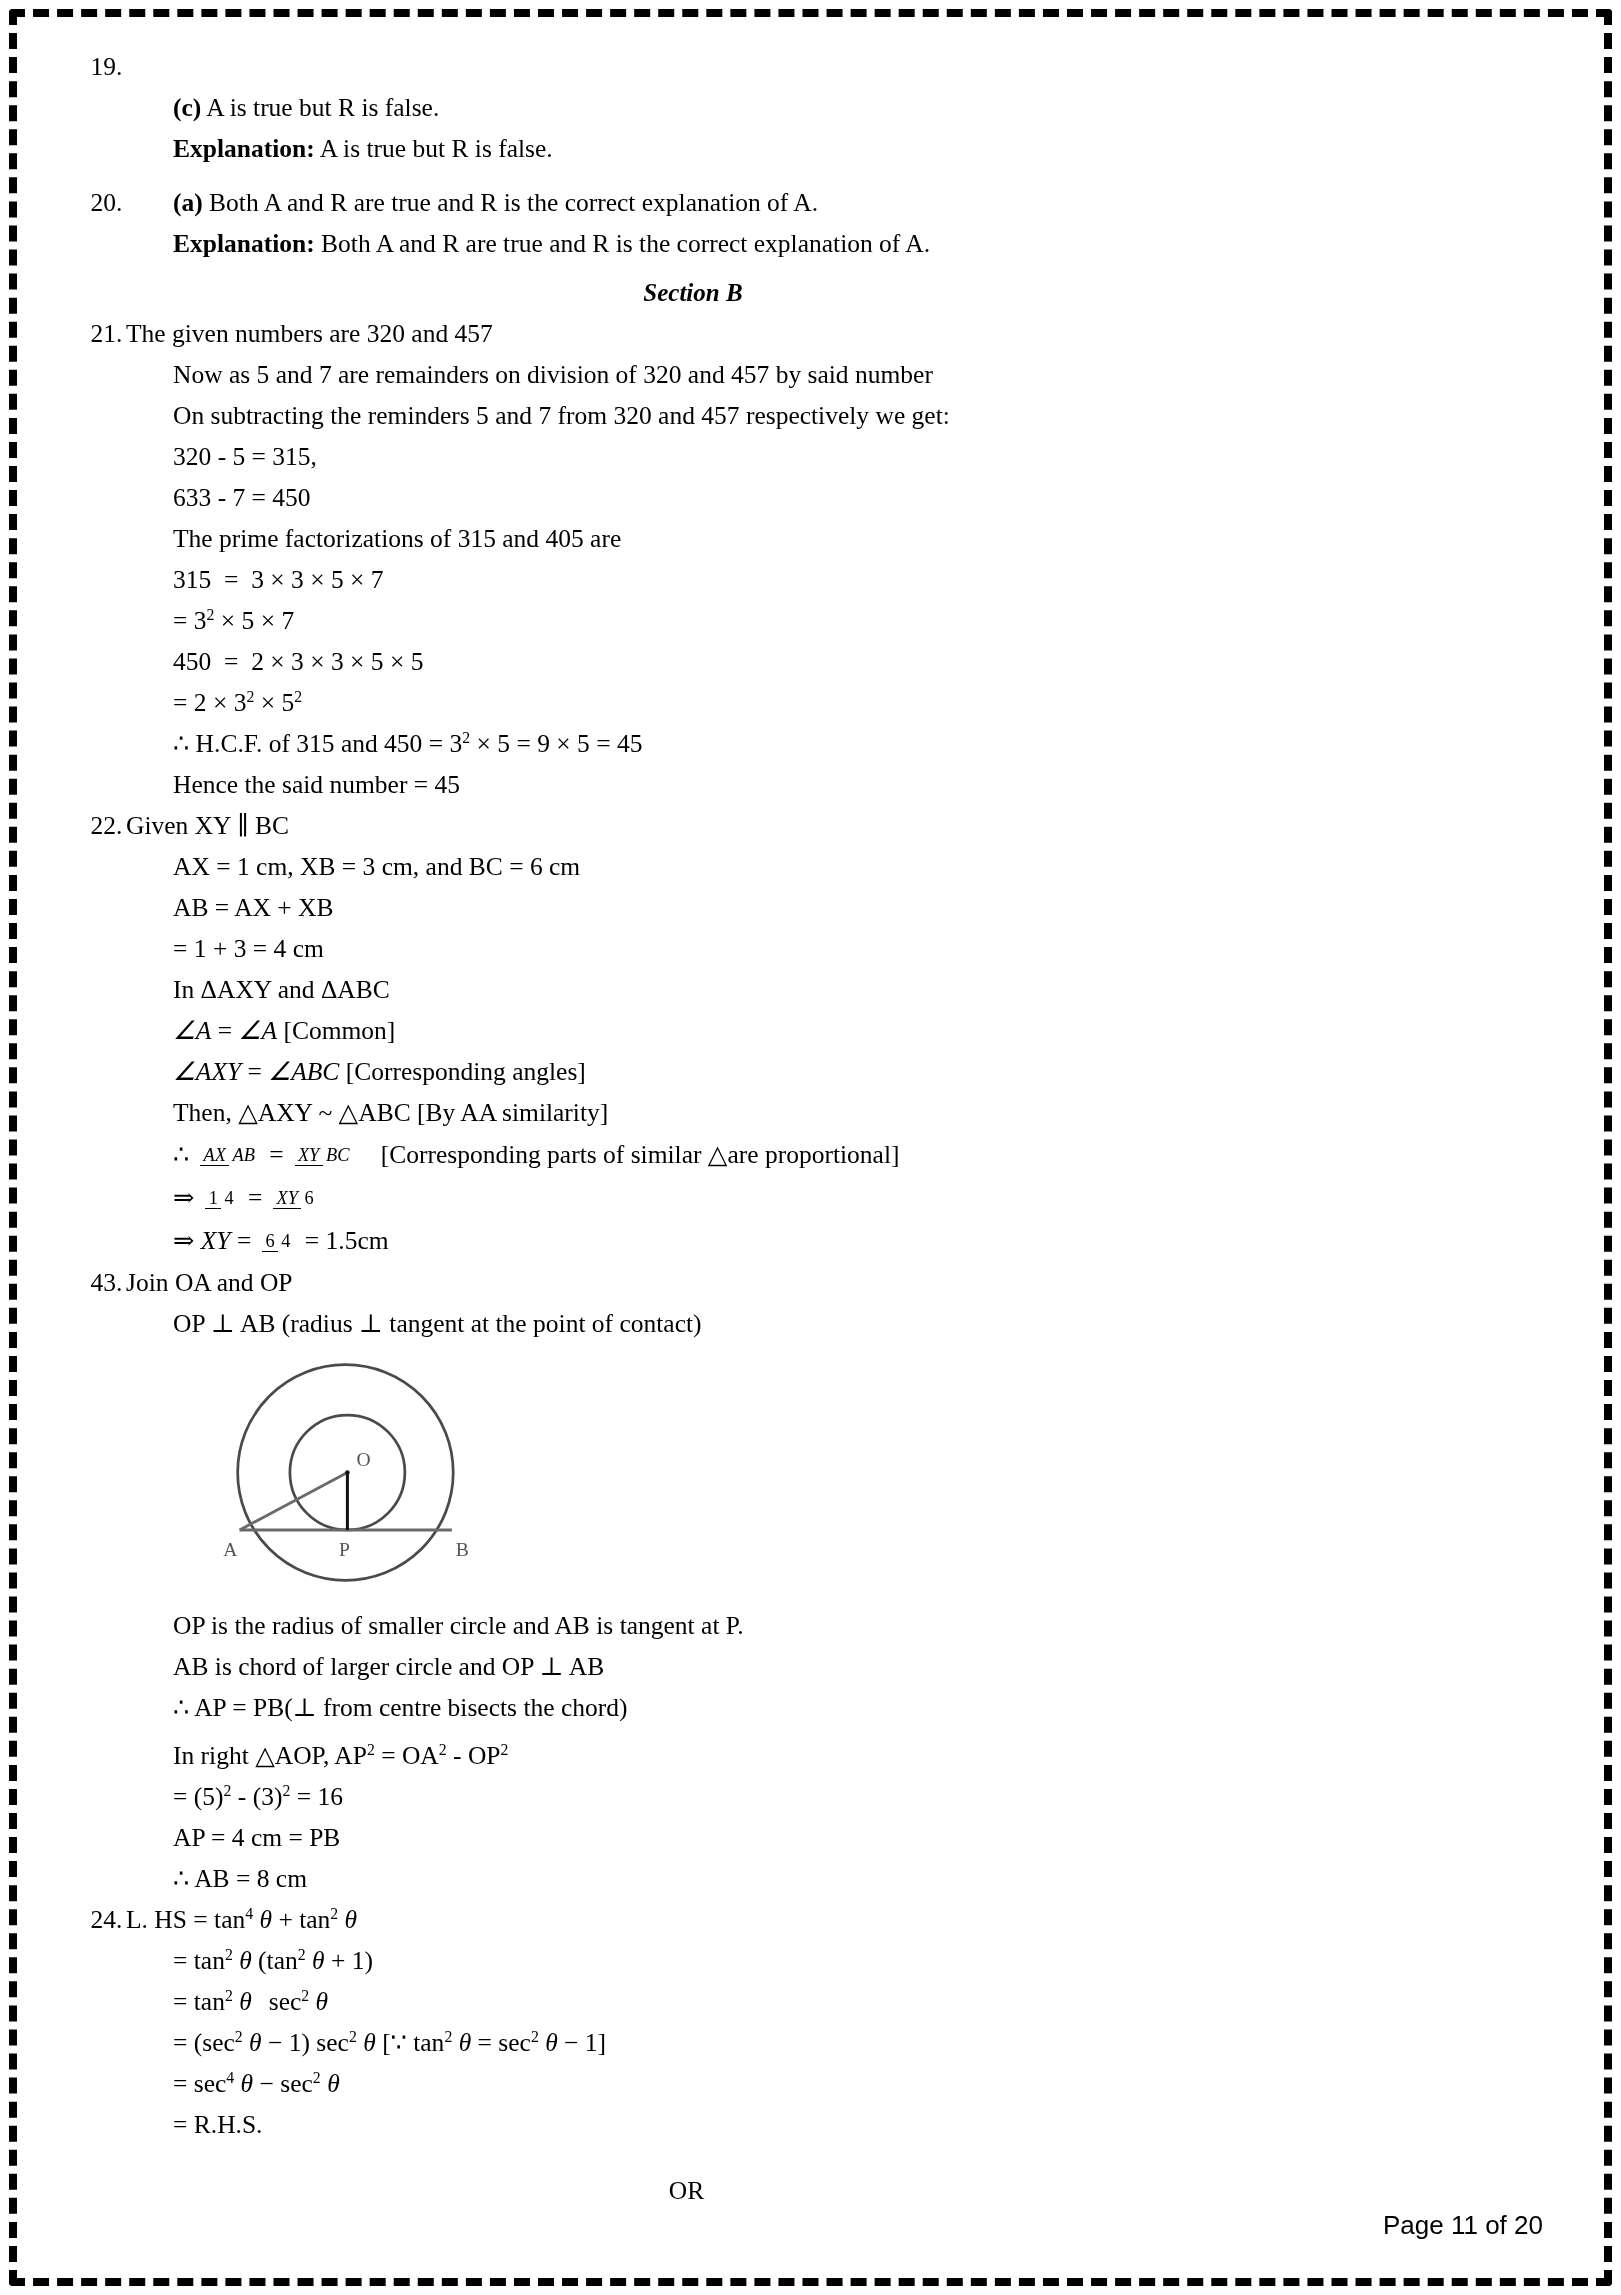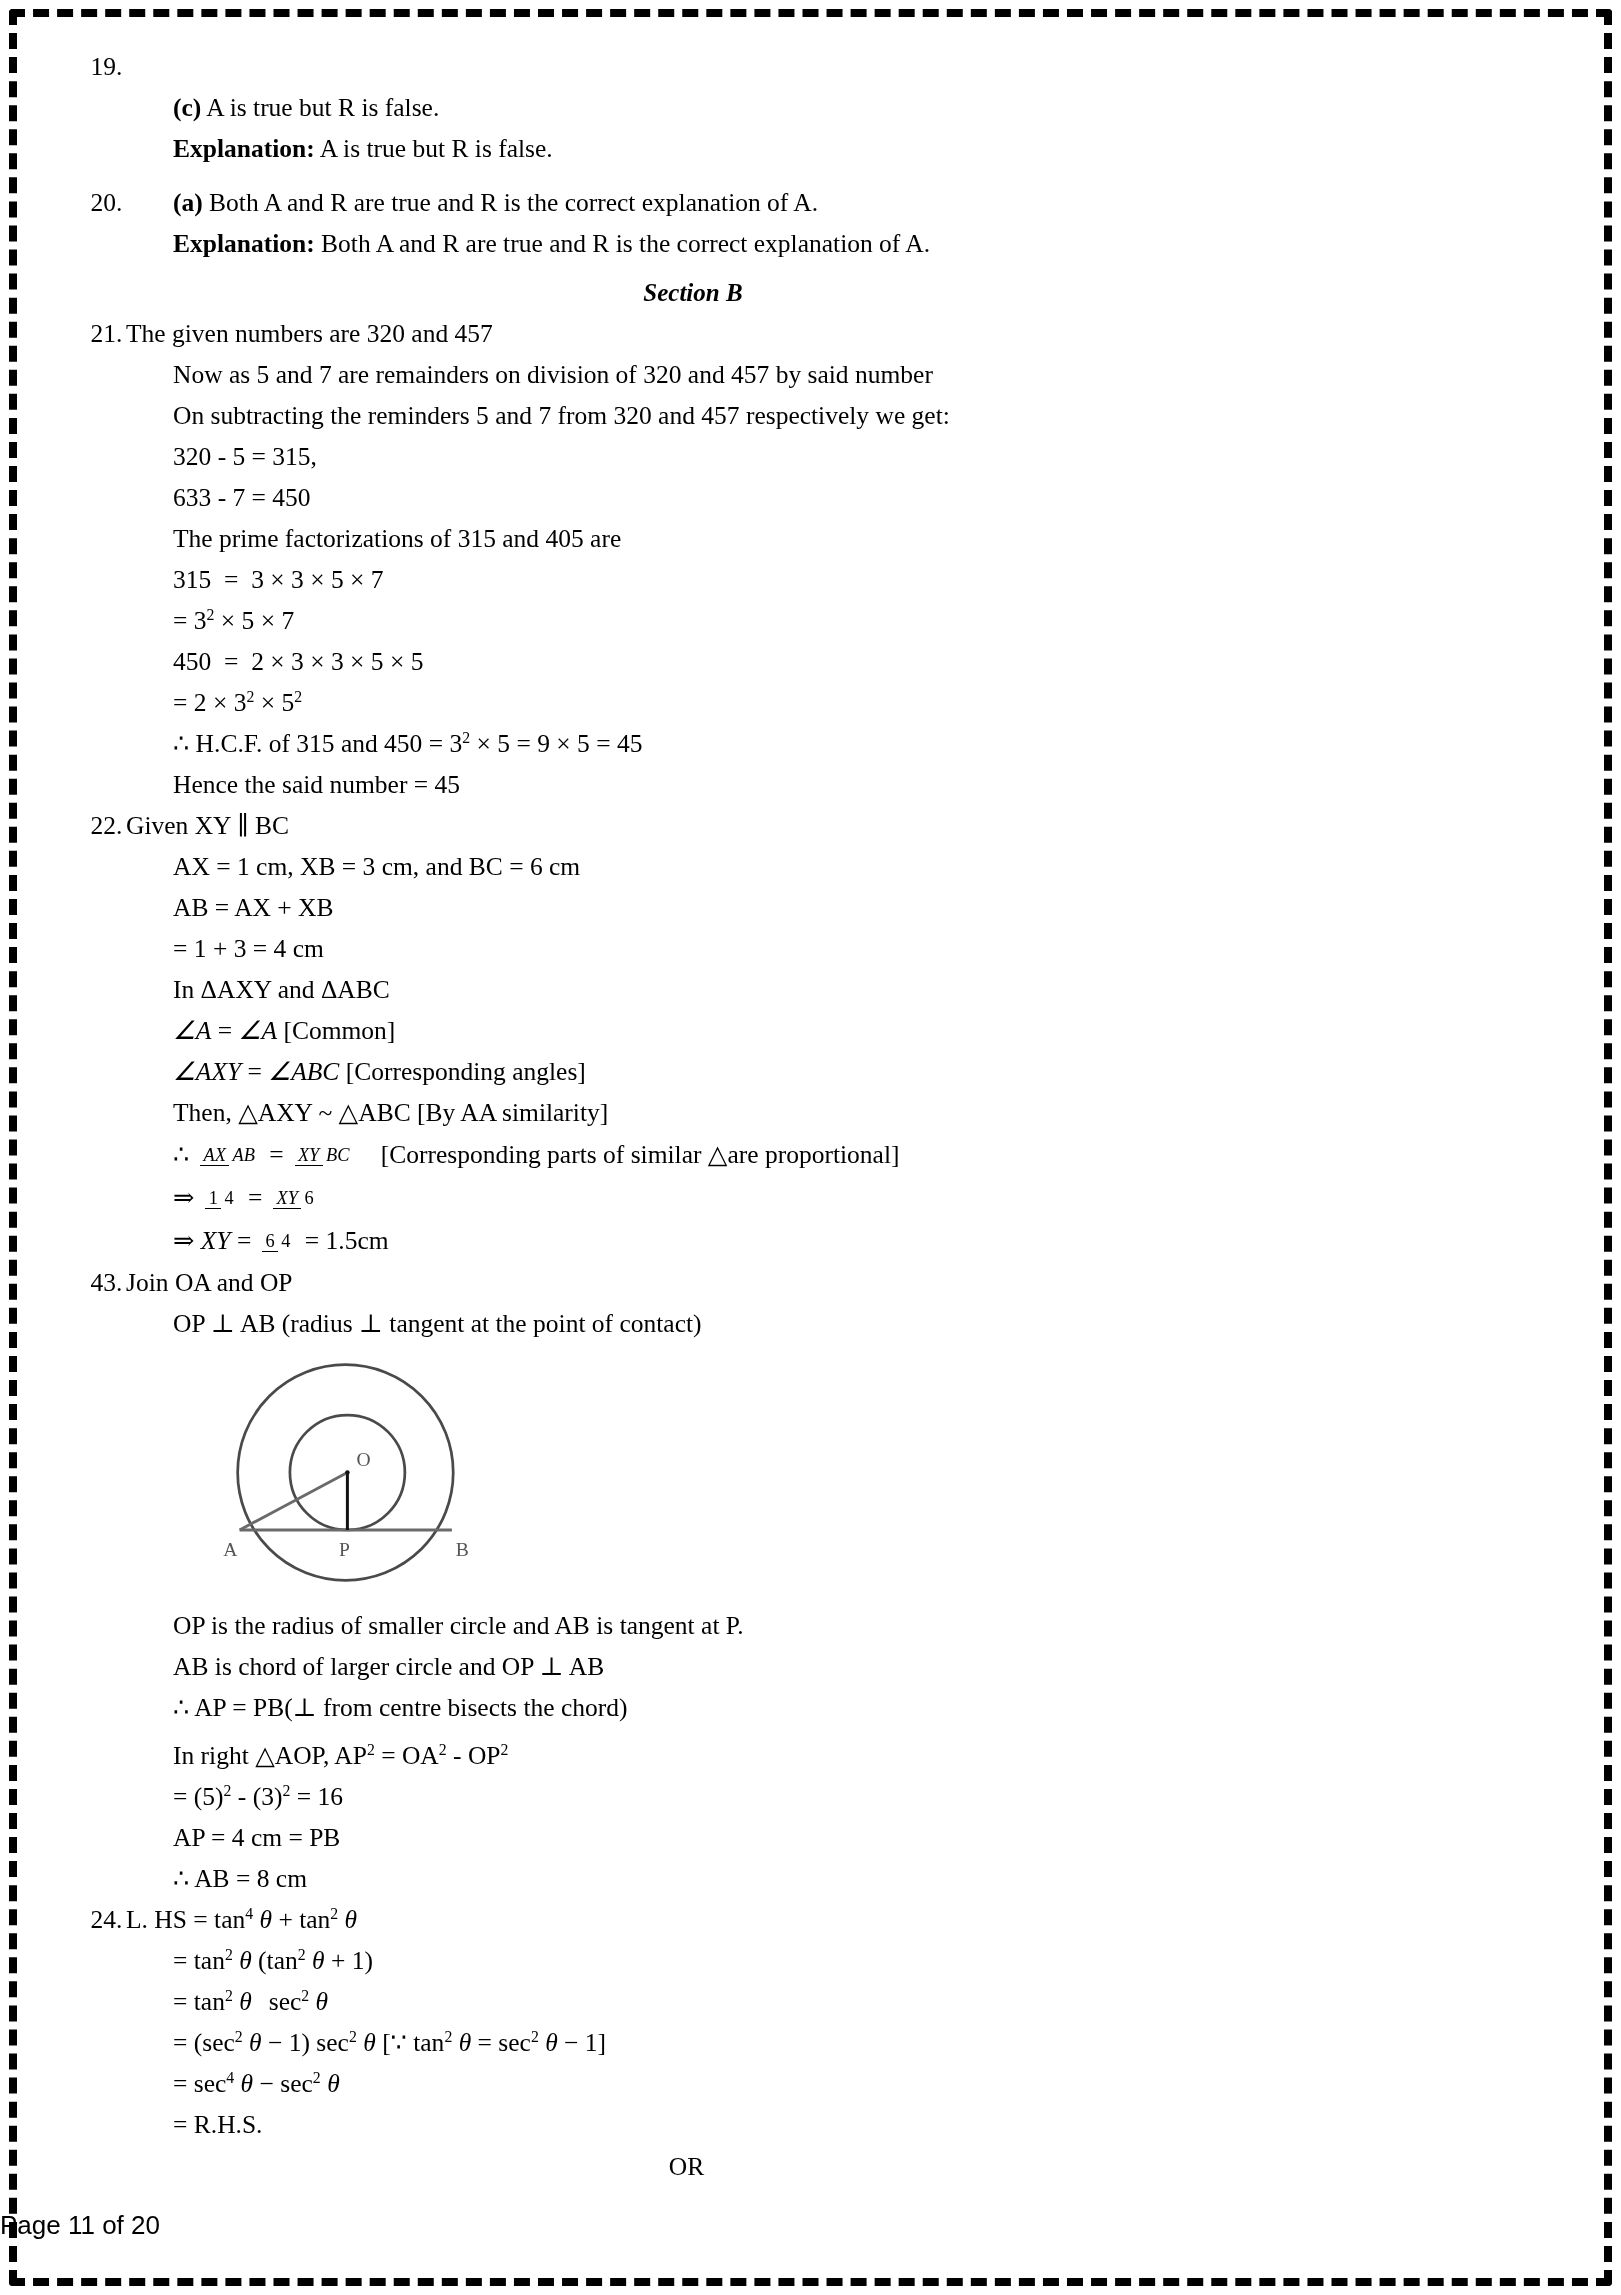--- a/index.html
+++ b/index.html
@@ -98,21 +98,21 @@
     margin: 3.9px 0 2.6px 79px;
   }
   #circle-figure svg { display: block; }
 
   
   #page-footer {
     position: absolute;
     left: 0;
     top: 2210px;
     width: 1622px;
-    text-align: left;
+    text-align: right;
     font-family: "Liberation Sans", "DejaVu Sans", sans-serif;
     font-size: 26px;
     color: #000;
     padding-right: 79px;
   }
 </style>
 </head>
 <body>
 
 <div id="page-border"></div>
@@ -318,18 +318,18 @@
       </div>
 
       <div class="line indent">
         <span>= sec</span><sup class="exp">4</sup>&nbsp;<span class="mi">θ</span>&nbsp;<span>− sec</span><sup class="exp">2</sup>&nbsp;<span class="mi">θ</span>
       </div>
 
       <div class="line indent">= R.H.S.</div>
     </div>
   </div>
 
-  <div class="center-or" style="margin-top:1px;">OR</div>
+  <div class="center-or" style="margin-top:25px;">OR</div>
 
 </div>
 
 <div id="page-footer">Page 11 of 20</div>
 
 
 </body></html>

